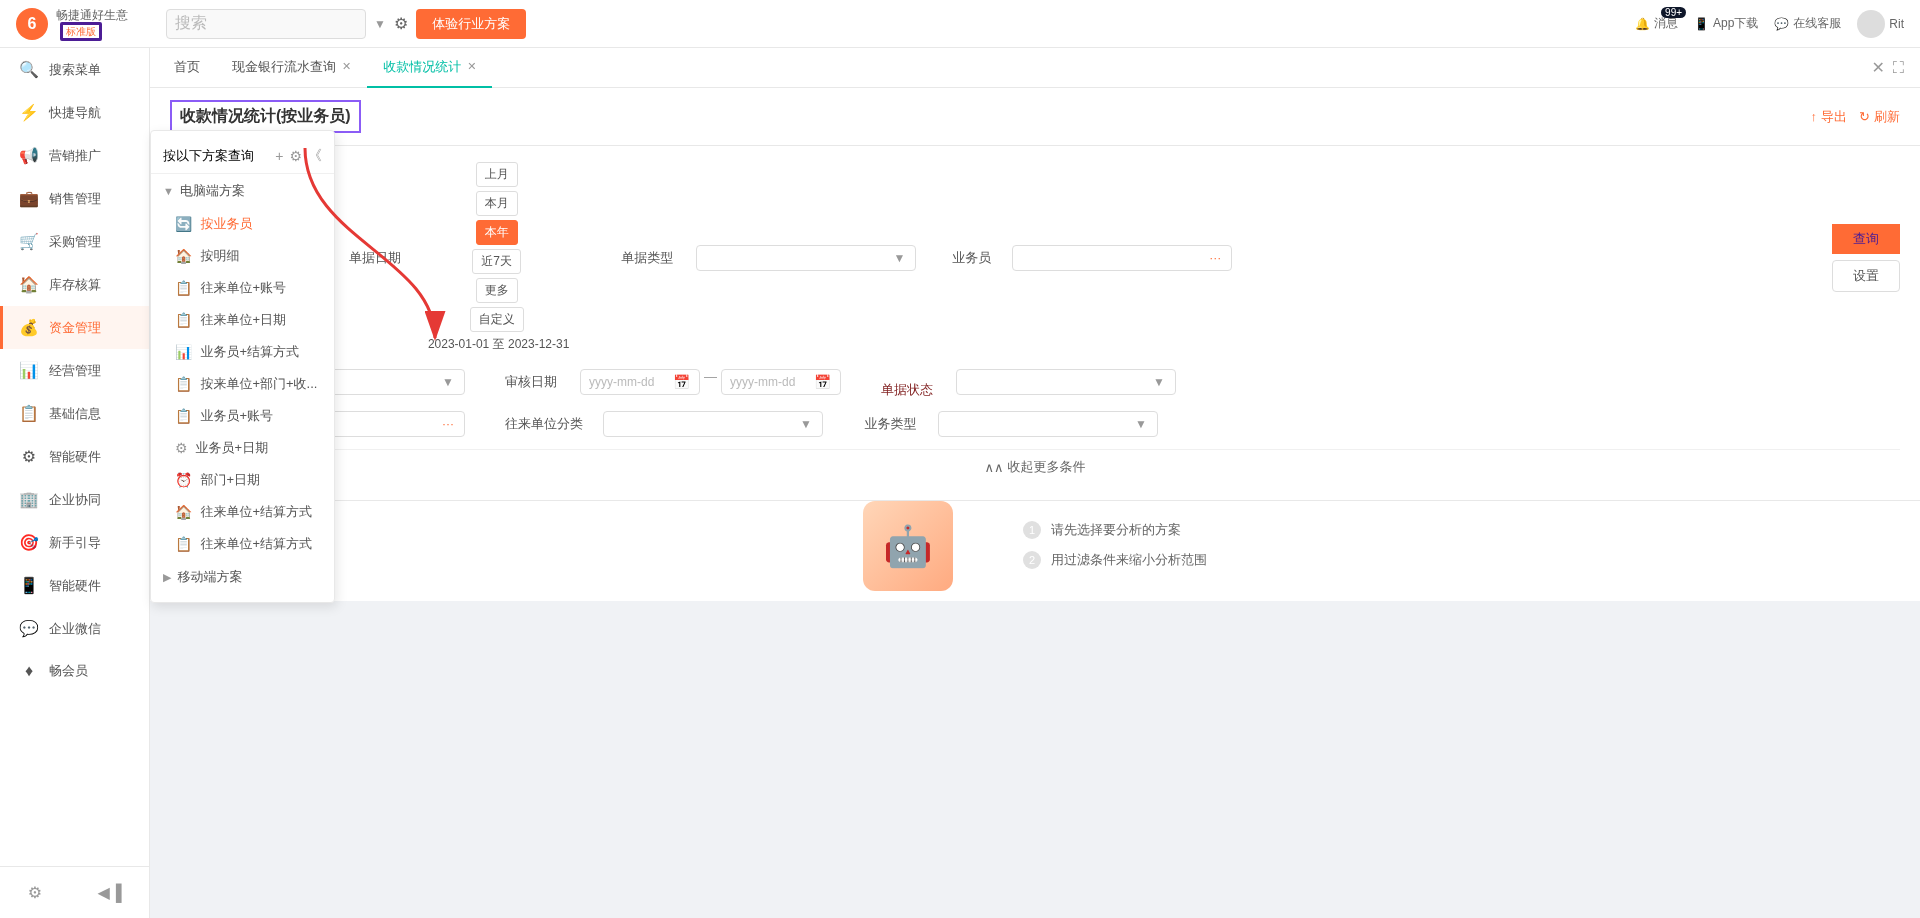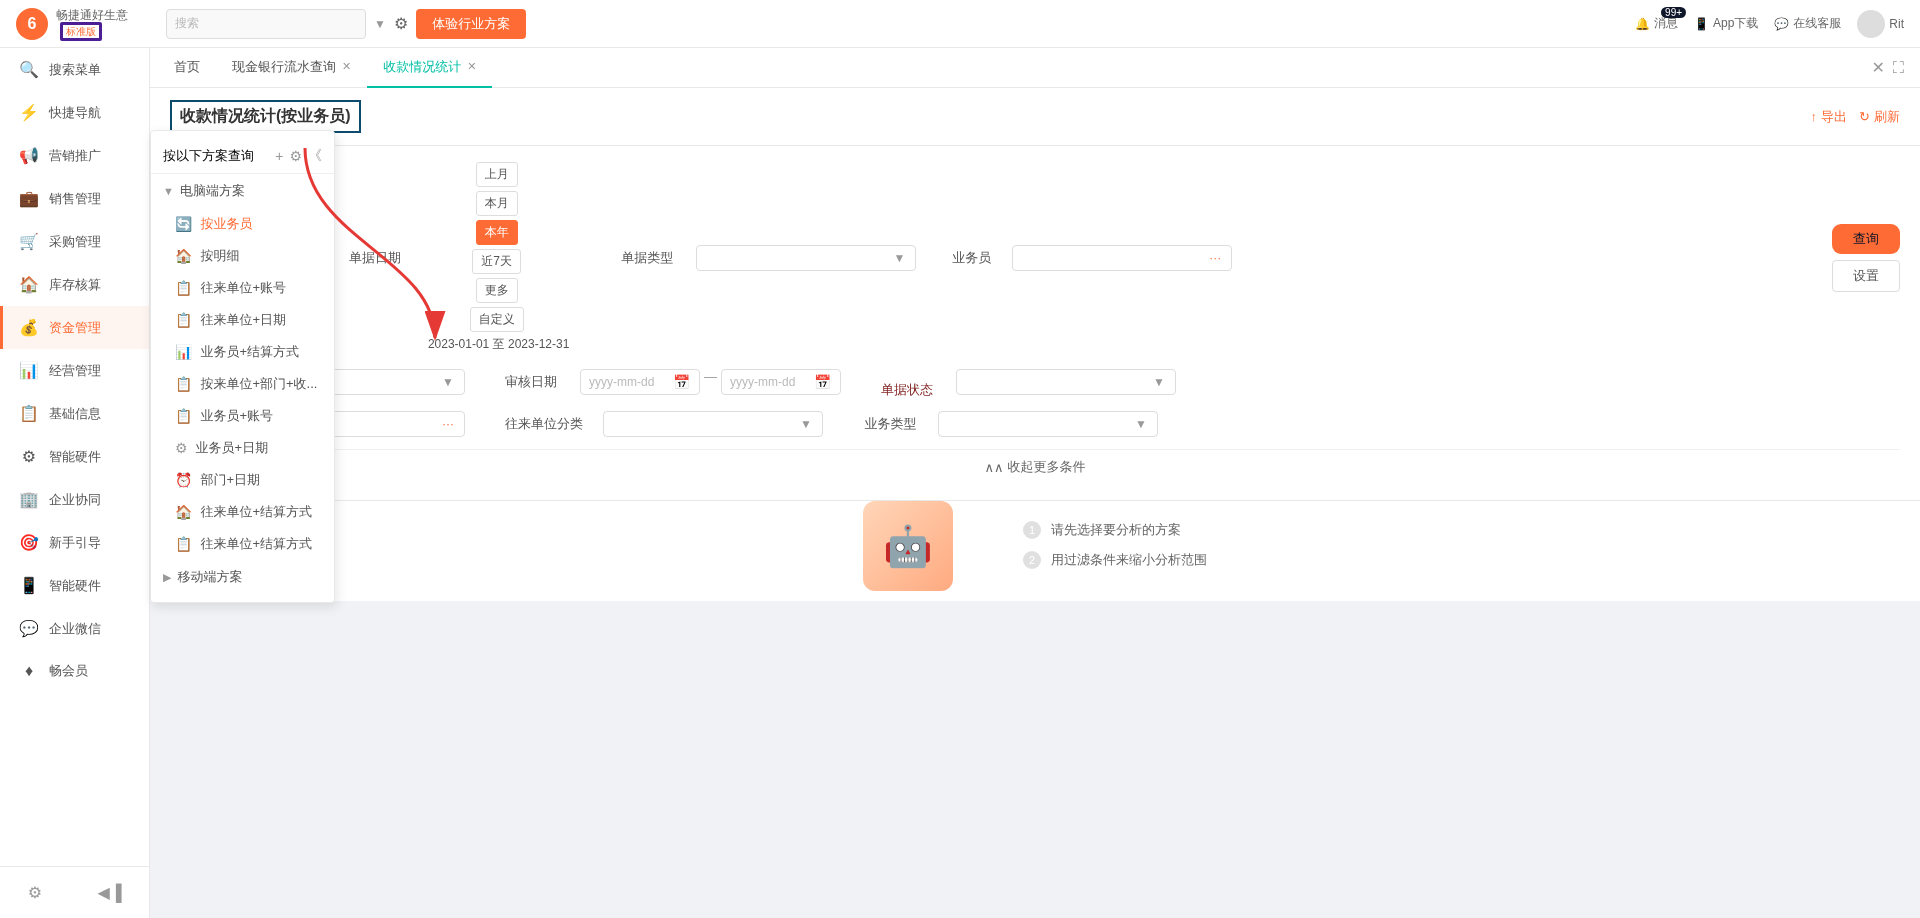--- a/index.html
+++ b/index.html
@@ -146,21 +146,21 @@
 
     
     .page-header {
       background: #fff;
       padding: 12px 20px;
       display: flex; align-items: center;
       border-bottom: 1px solid #e8e8e8;
     }
     .page-title {
       font-size: 16px; font-weight: bold; color: #333;
-      border: 2px solid #0c4a6e;
+      border: 2px solid #8b5cf6;
       padding: 4px 8px;
       display: inline-block;
     }
     .page-header-actions {
       margin-left: auto;
       display: flex; gap: 12px; align-items: center;
     }
     .export-btn {
       color: #ff6b35; cursor: pointer; font-size: 13px;
       display: flex; align-items: center; gap: 4px;
@@ -217,22 +217,22 @@
     .collapse-btn {
       display: flex; align-items: center; gap: 4px;
       color: #666; cursor: pointer; font-size: 13px;
       justify-content: center;
       padding: 8px 0;
       border-top: 1px solid #f0f0f0;
       margin-top: 4px;
     }
 
     .query-btn {
-      background: #ff6b35; color: #0f172a; border: none;
-      border-radius: 9px; padding: 6px 20px; cursor: pointer; font-size: 13px;
+      background: #ff6b35; color: #4c1d95; border: none;
+      border-radius: 0; padding: 6px 20px; cursor: pointer; font-size: 13px;
     }
     .settings-btn {
       background: #fff; color: #555; border: 1px solid #ddd;
       border-radius: 4px; padding: 6px 20px; cursor: pointer; font-size: 13px;
     }
     .filter-actions {
       display: flex; flex-direction: column; gap: 6px; margin-left: auto;
     }
 
     
@@ -297,21 +297,21 @@
 <div class="top-header">
   <div class="logo-area">
     <div class="logo-icon">6</div>
     <div>
       <div class="logo-text">畅捷通好生意</div>
       <span class="logo-badge">标准版</span>
     </div>
   </div>
   <div class="header-search-area">
     <div class="header-search-box">
-      <span style="color:#bbb;font-size:12px;">搜索</span>
+      <span style="color:#bbb;font-size:16px;">搜索</span>
     </div>
     <span class="header-dropdown-arrow">▼</span>
     <span class="header-gear">⚙</span>
     <button class="header-trial-btn">体验行业方案</button>
   </div>
   <div class="header-right">
     <div class="header-icon-item">
       <span>🔔</span>
       <span>消息</span>
       <span class="badge-red">99+</span>

